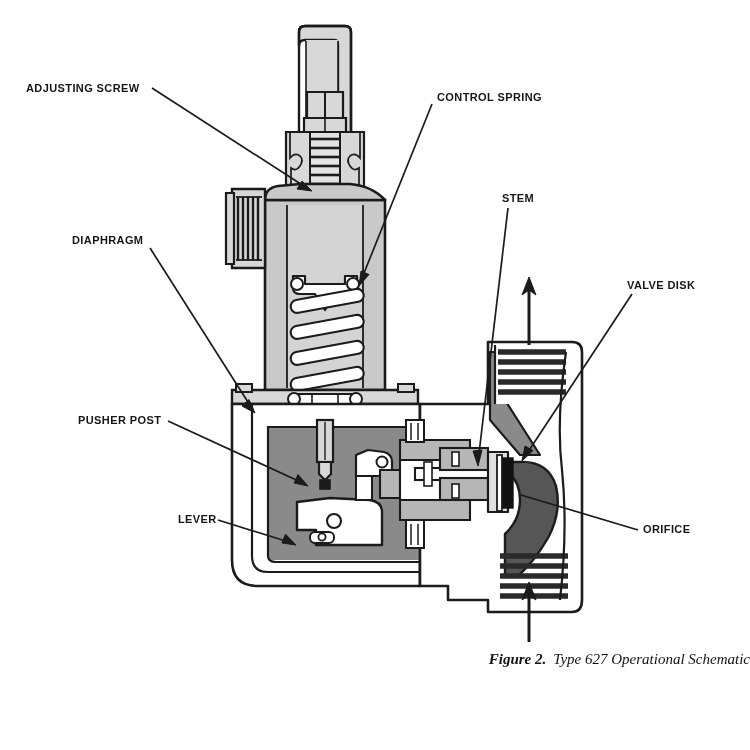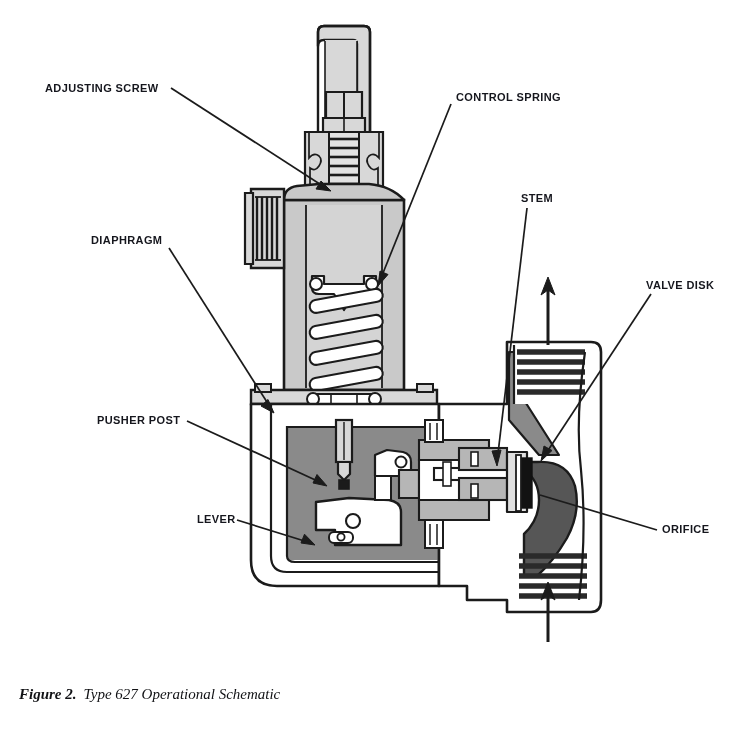--- a/index.html
+++ b/index.html
@@ -1,30 +1,30 @@
 <!DOCTYPE html>
 <html><head>
 <meta charset="utf-8">
 <style>
   html,body{margin:0;padding:0;background:#ffffff;}
   body{
     width:750px;height:750px;overflow:hidden;position:relative;
     font-family:"Liberation Sans", sans-serif;
   }
-  #figure-root{position:absolute;inset:0;margin-left:19px;}
+  #figure-root{position:absolute;inset:0;}
   svg#schematic{position:absolute;left:0;top:0;width:750px;height:750px;display:block;}
   .callout-text{
     font-family:"Liberation Sans", sans-serif;
     font-size:11px;font-weight:bold;fill:#15161d;
     letter-spacing:0.4px;
   }
   .leader{stroke:#1b1b1b;stroke-width:1.7;fill:none;}
   .cap-wrap{
-    position:absolute;left:0;right:0;top:685px;
-    text-align:left;
+    position:absolute;left:0;right:0;top:650px;
+    text-align:right;
   }
   .cap-line{
     font-family:"Liberation Serif", serif;
     font-size:15px;color:#111215;white-space:nowrap;
   }
   .cap-num{font-weight:bold;font-style:italic;}
   .cap-title{font-style:italic;}
   .cap-gap{display:inline-block;width:7px;}
 </style>
 </head>

